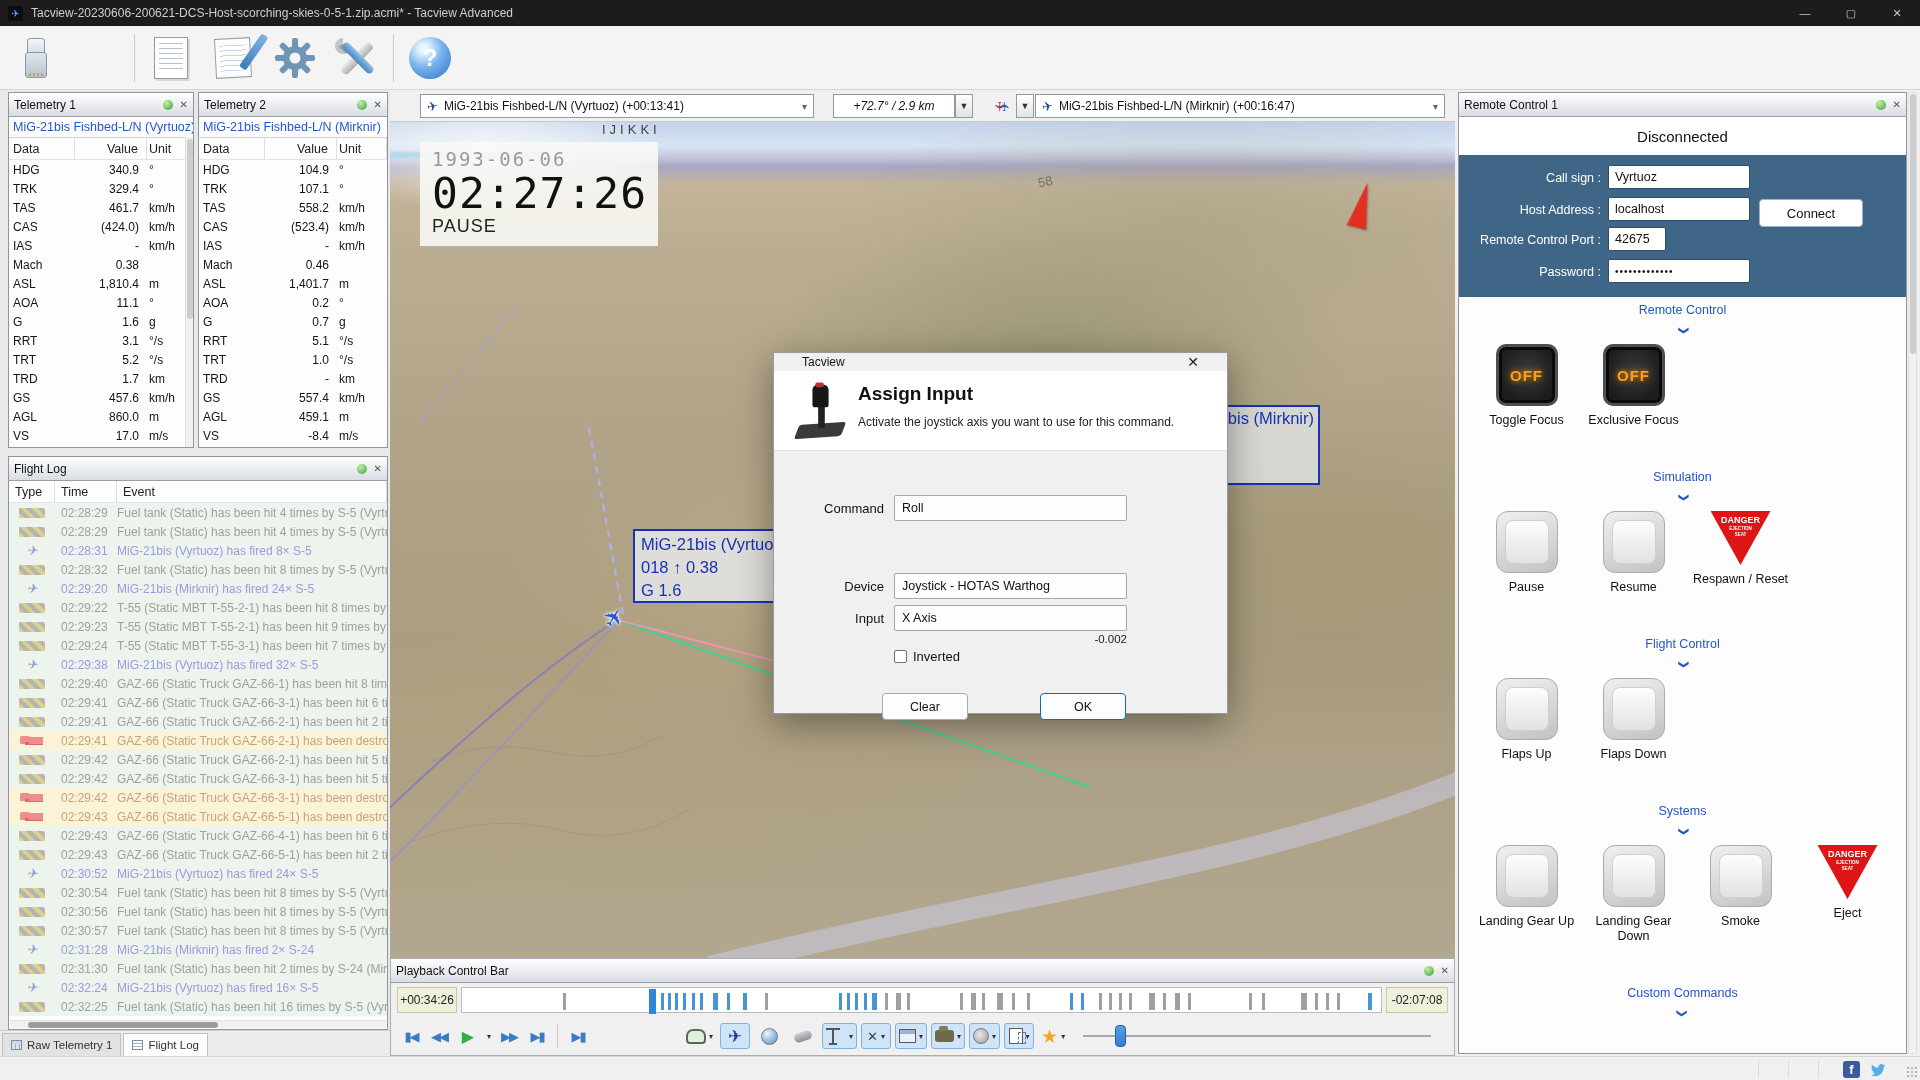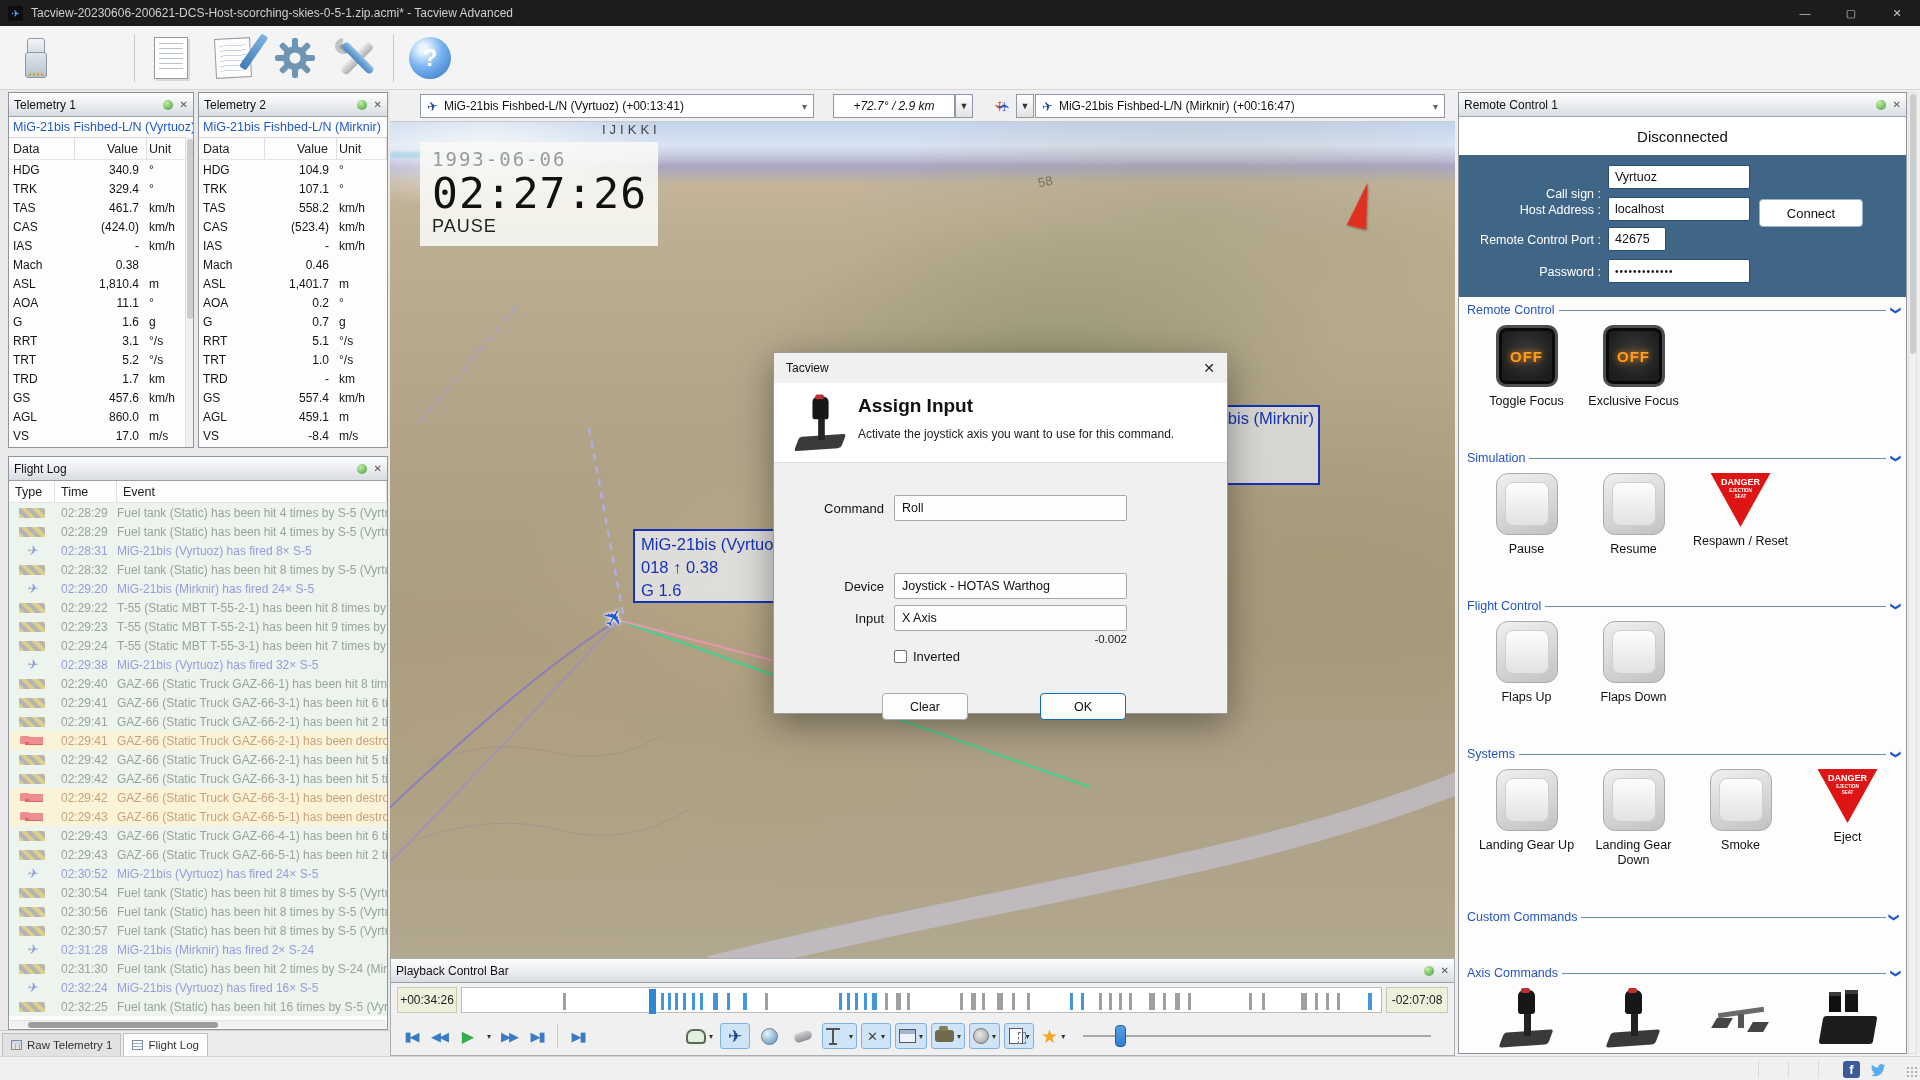--- a/index.html
+++ b/index.html
@@ -139,21 +139,21 @@
   
   .remote{position:absolute;left:1455px;top:90px;width:465px;height:966px;background:#f0f0f0;}
   .rpanel{position:absolute;left:3px;top:2px;width:449px;height:962px;background:#fdfdfd;border:1px solid #8e959e;overflow:hidden;}
   .rvscroll{position:absolute;right:3px;top:2px;width:9px;height:962px;background:#f1f1f1;border:1px solid #e0e0e0;}
   .rvthumb{position:absolute;left:1px;top:1px;width:6px;height:260px;background:#cdcdcd;border-radius:3px;}
   .disconnected{height:38px;background:#fff;display:flex;align-items:center;justify-content:center;font-size:15px;color:#111;}
   .rcform{height:142px;background:#406687;position:relative;font-size:12.5px;color:#fff;}
   .rclabel{position:absolute;text-align:right;width:150px;}
   .rcinput{position:absolute;background:#fff;border:1px solid #2d4c66;border-radius:2px;color:#111;font-size:12.5px;display:flex;align-items:center;padding:0 6px;height:24px;}
   .connectbtn{position:absolute;left:300px;top:44px;width:104px;height:28px;background:#fff;border:1px solid #9fb2c2;border-radius:4px;color:#111;font-size:13px;display:flex;align-items:center;justify-content:center;}
-  .rc-sec-h{display:flex;align-items:center;margin:42px 8px 0 8px;gap:4px;}
+  .rc-sec-h{display:flex;align-items:center;margin:42px 8px 0 8px;gap:4px;flex-direction:column;}
   .rc-sec-h:first-child{margin-top:6px;}
   .rc-sec-t{color:#2456c4;font-size:12.5px;white-space:nowrap;}
   .rc-sec-line{flex:1;height:1px;background:#6a8cc4;}
   .rc-sec-ch{color:#2456c4;font-size:10px;font-weight:bold;}
   .rc-items{display:flex;margin:8px 0 0 14px;}
   .rc-cell{width:107px;display:flex;flex-direction:column;align-items:center;}
   .rc-lbl{margin-top:7px;font-size:12.5px;color:#111;text-align:center;line-height:15px;}
   .ico-off{width:62px;height:62px;border-radius:10px;background:radial-gradient(circle at 50% 45%,#3c3c3c,#1d1d1d 70%);border:3px solid #4e4e4e;box-shadow:inset 0 0 0 3px #0a0a0a;display:flex;align-items:center;justify-content:center;color:#ff9d1e;font-weight:bold;font-size:15px;letter-spacing:1px;text-shadow:0 0 6px #ff8c00;}
   .ico-key{width:62px;height:62px;border-radius:12px;background:linear-gradient(160deg,#f0f0f0,#c2c2c2);border:1px solid #ababab;position:relative;}
   .ico-key::before{content:"";position:absolute;inset:8px;border-radius:8px;background:linear-gradient(#fdfdfd,#e2e2e2);border:1px solid #cfcfcf;}
@@ -167,21 +167,21 @@
   .ico-joystick .jcap{position:absolute;left:25px;top:0;width:9px;height:5px;background:#c03030;border-radius:2px;}
   .ico-pedals .pbar{position:absolute;left:8px;top:22px;width:46px;height:5px;background:#6a6a6a;transform:rotate(-8deg);}
   .ico-pedals .pl{position:absolute;left:4px;top:30px;width:16px;height:10px;background:#444;transform:skewX(-30deg);}
   .ico-pedals .pr{position:absolute;right:6px;top:34px;width:16px;height:10px;background:#444;transform:skewX(-30deg);}
   .ico-pedals .pc{position:absolute;left:28px;top:26px;width:6px;height:14px;background:#555;}
   .ico-throttle .thbody{position:absolute;left:4px;bottom:6px;width:54px;height:28px;background:#1d1d1d;border-radius:3px;transform:skewX(-10deg);}
   .ico-throttle .thk1{position:absolute;left:12px;top:4px;width:12px;height:20px;background:#101010;border-top:4px solid #3a3a3a;}
   .ico-throttle .thk2{position:absolute;left:28px;top:2px;width:13px;height:22px;background:#141414;border-top:4px solid #3a3a3a;}
   
   .dialog{position:absolute;left:773px;top:352px;width:455px;height:362px;background:#f0f0f0;border:1px solid #9a9a9a;box-shadow:0 10px 34px rgba(0,0,0,.38);z-index:50;}
-  .dtitle{height:30px;background:#f0f0f0;display:flex;align-items:center;padding:0 12px;font-size:12px;color:#111;}
+  .dtitle{height:18px;background:#f0f0f0;display:flex;align-items:center;padding:0 28px;font-size:12px;color:#111;}
   .dclose{margin-left:auto;font-size:14px;color:#222;}
   .dheader{height:80px;background:#fff;border-bottom:1px solid #e0e0e0;position:relative;}
   .djs{position:absolute;left:16px;top:10px;transform:scale(.95);}
   .dh-title{position:absolute;left:84px;top:12px;font-size:19px;font-weight:bold;color:#111;}
   .dh-sub{position:absolute;left:84px;top:44px;font-size:12px;color:#222;}
   .dlabel{position:absolute;font-size:13px;color:#111;width:80px;text-align:right;}
   .dfield{position:absolute;left:120px;width:233px;height:26px;background:#fdfdfd;border:1px solid #a8a8a8;border-radius:2px;font-size:12.5px;color:#111;display:flex;align-items:center;padding:0 7px;}
   .dval{position:absolute;left:255px;top:280px;width:98px;text-align:right;font-size:11.5px;color:#222;}
   .dcheckrow{position:absolute;left:120px;top:296px;display:flex;align-items:center;gap:6px;font-size:13px;color:#111;}
   .dcheck{width:13px;height:13px;background:#fff;border:1px solid #707070;border-radius:2px;}
@@ -852,21 +852,21 @@
 
 <div class="remote">
   <div class="rpanel">
     <div class="phead">
       <span>Remote Control 1</span>
       <span class="pin"></span>
       <span class="pclose">✕</span>
     </div>
     <div class="disconnected">Disconnected</div>
     <div class="rcform">
-      <span class="rclabel" style="left:-8px;top:32px;">Call sign :</span>
+      <span class="rclabel" style="left:-8px;top:16px;">Call sign :</span>
       <div class="rcinput" style="left:149px;top:10px;width:142px;">Vyrtuoz</div>
       <span class="rclabel" style="left:-8px;top:48px;">Host Address :</span>
       <div class="rcinput" style="left:149px;top:42px;width:142px;">localhost</div>
       <div class="connectbtn">Connect</div>
       <span class="rclabel" style="left:-8px;top:78px;">Remote Control Port :</span>
       <div class="rcinput" style="left:149px;top:72px;width:58px;">42675</div>
       <span class="rclabel" style="left:-8px;top:110px;">Password :</span>
       <div class="rcinput" style="left:149px;top:104px;width:142px;font-size:10px;letter-spacing:1px;">•••••••••••••</div>
     </div>
     <div id="rc-sections">

